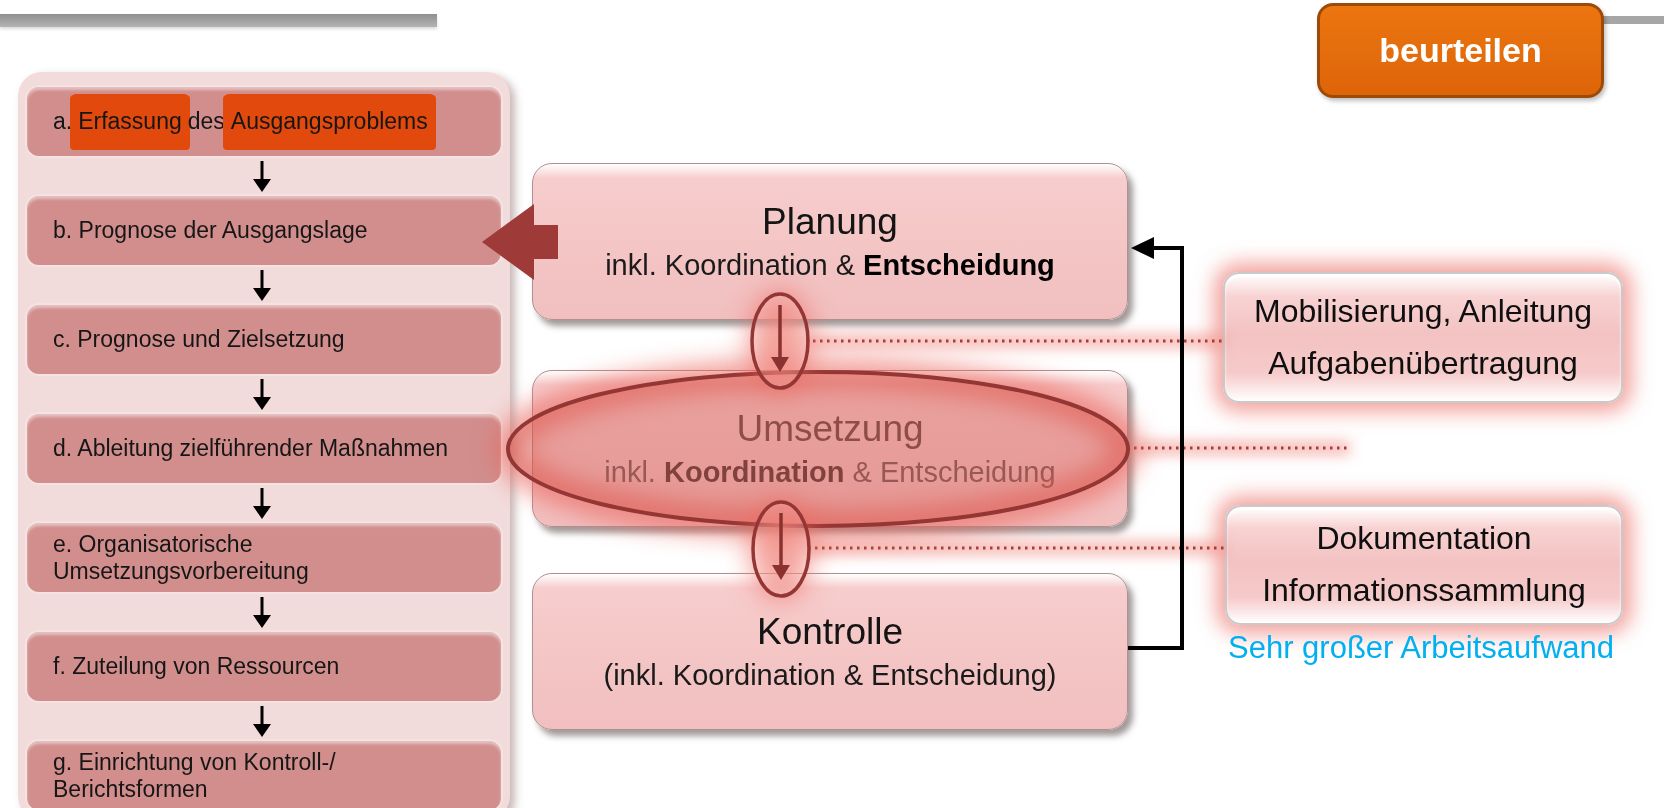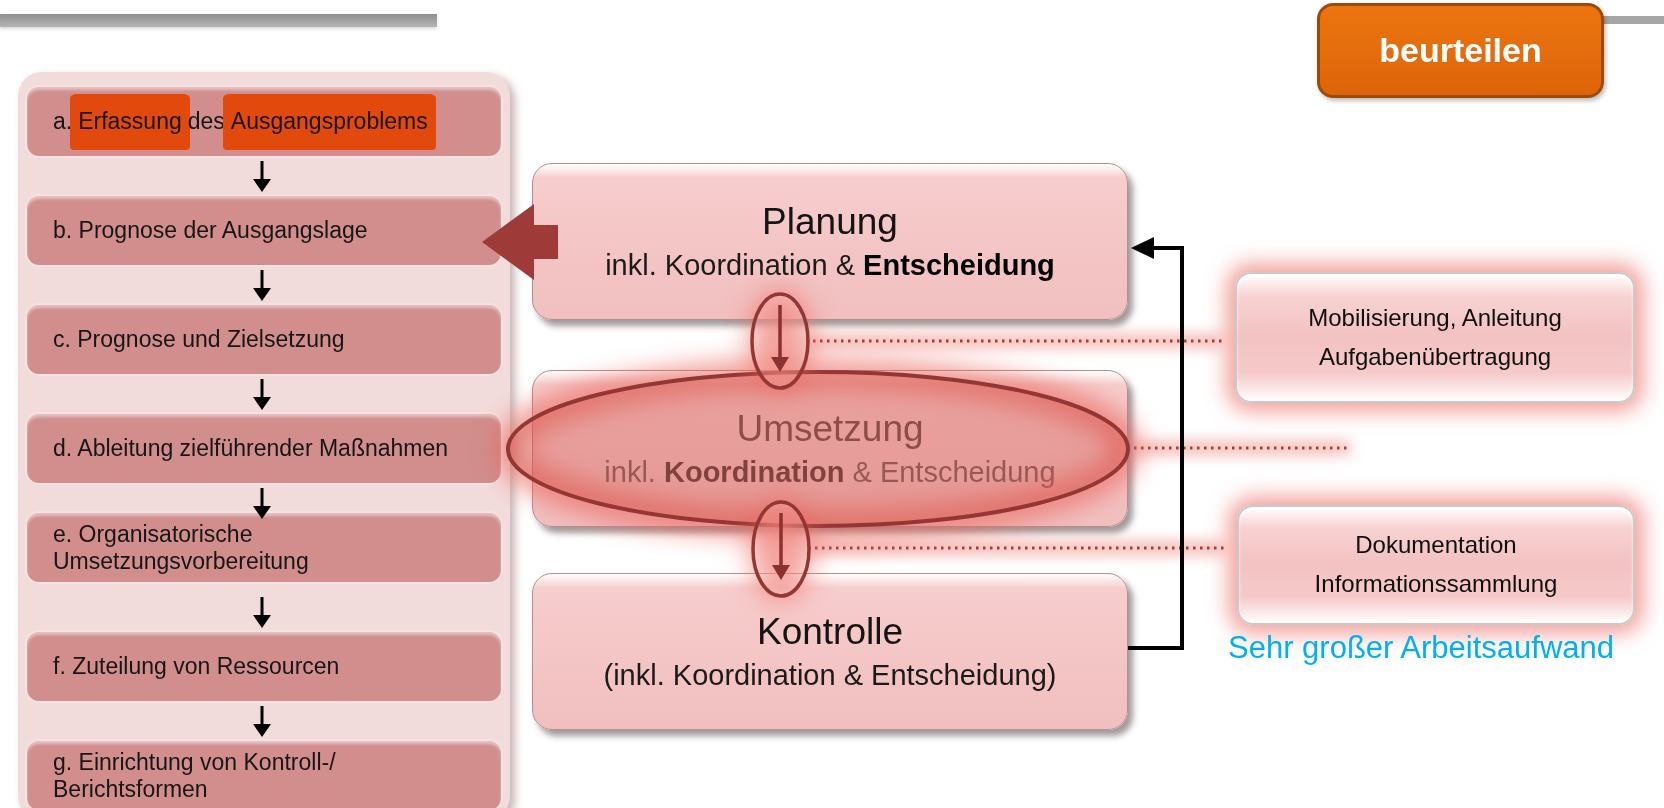--- a/index.html
+++ b/index.html
@@ -38,21 +38,21 @@
   .proc-sub b{font-weight:bold;color:#000;}
   #box-umsetzung .proc-title{color:#6f4e4c;}
   #box-umsetzung .proc-sub{color:#7e605e;}
   #box-umsetzung .proc-sub b{color:#5c3e3c;}
 
   
   .gloss{position:absolute;box-sizing:border-box;
          background:linear-gradient(180deg,#ffffff 0%,#f8d2d2 18%,#f3c2c2 48%,#f6caca 78%,#ffffff 100%);
          border:2px solid #c9c9c9;border-radius:16px;
          display:flex;flex-direction:column;align-items:center;justify-content:center;
-         font-size:24px;color:#0f0f0f;line-height:1.62;text-align:center;margin-left:12px;}
+         font-size:32px;color:#0f0f0f;line-height:1.62;text-align:center;}
   #box-mob{left:1223px;top:272px;width:400px;height:131px;z-index:6;
            box-shadow:0 0 20px 9px rgba(232,90,80,.55),inset 0 3px 3px rgba(255,255,255,.9);}
   #box-dok{left:1225px;top:505px;width:398px;height:120px;z-index:7;
            box-shadow:0 0 20px 9px rgba(232,90,80,.55),inset 0 3px 3px rgba(255,255,255,.9);}
   #box-fuehr{left:1350px;top:396px;width:296px;height:106px;z-index:8;
            box-shadow:0 0 0 3px rgba(255,255,255,.9),0 0 18px 8px rgba(232,90,80,.5),inset 0 3px 3px rgba(255,255,255,.95);}
 
   .caption{position:absolute;left:1228px;top:630px;z-index:9;white-space:nowrap;
            font-size:31px;color:#00b0f0;}
 
@@ -80,21 +80,21 @@
         </div>
         <div class="step-box" style="top: 122px;">
           <span>b. Prognose der Ausgangslage</span>
         </div>
         <div class="step-box" style="top: 231px;">
           <span>c. Prognose und Zielsetzung</span>
         </div>
         <div class="step-box" style="top: 340px;">
           <span>d. Ableitung zielführender Maßnahmen</span>
         </div>
-        <div class="step-box" style="top: 439px;">
+        <div class="step-box" style="top: 449px;">
           <span>e. Organisatorische Umsetzungsvorbereitung</span>
         </div>
         <div class="step-box" style="top: 558px;">
           <span>f. Zuteilung von Ressourcen</span>
         </div>
         <div class="step-box" style="top: 667px;">
           <span>g. Einrichtung von Kontroll-/ Berichtsformen</span>
         </div>
       </div>
   </div>

